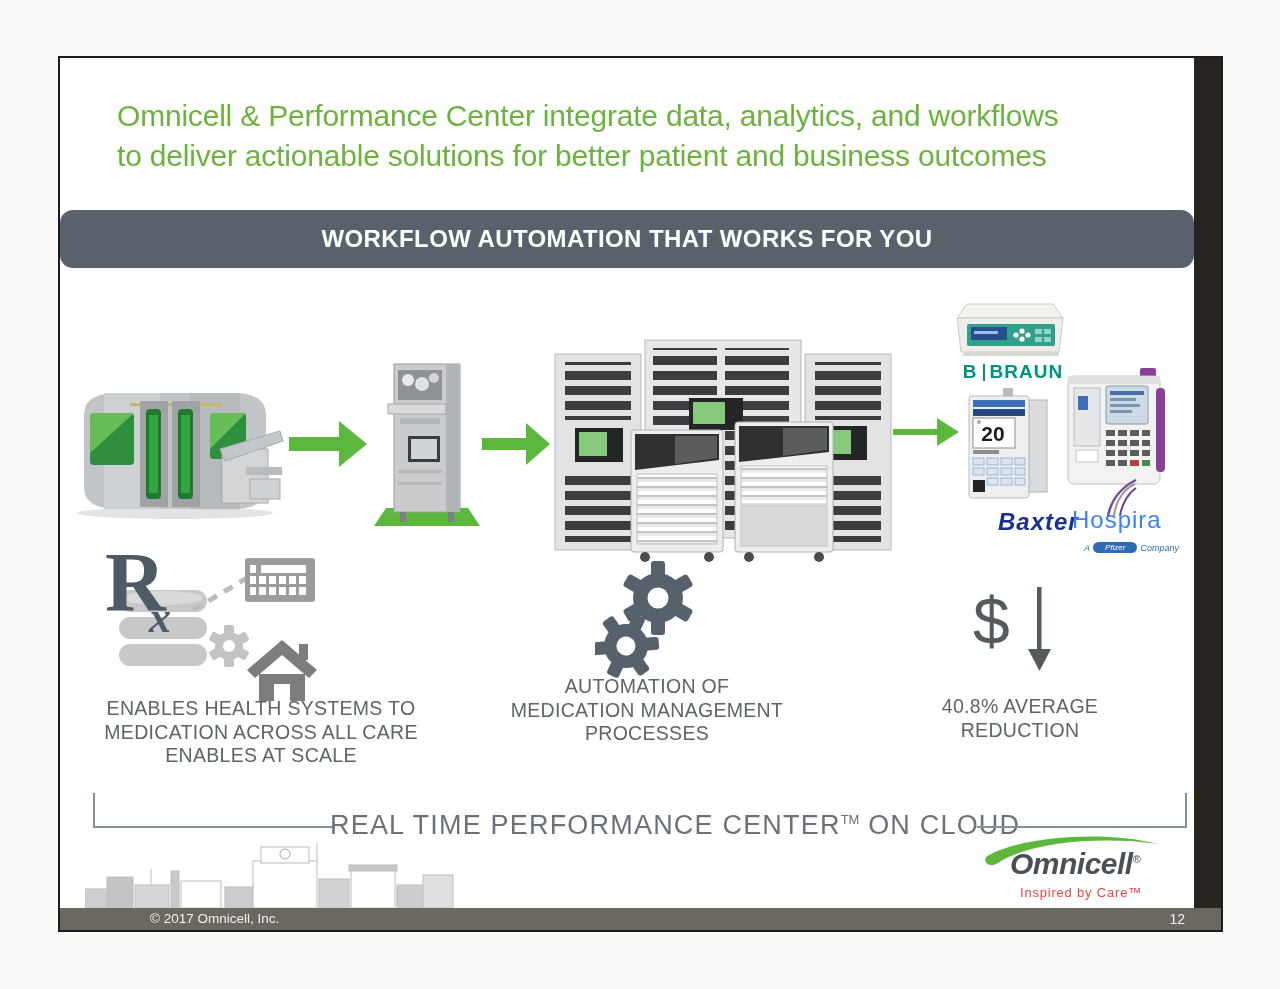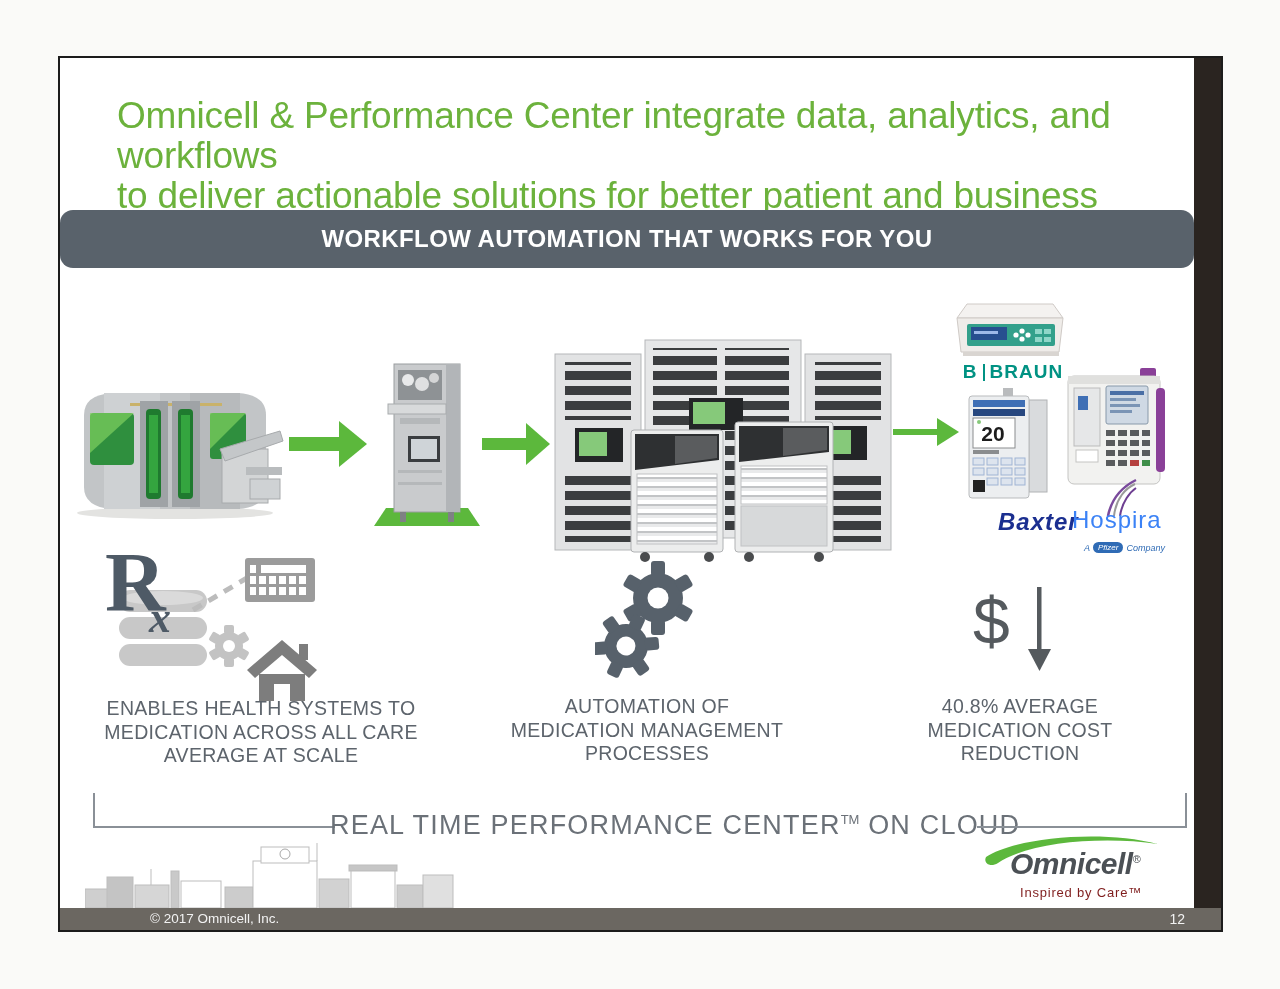--- a/index.html
+++ b/index.html
@@ -1,41 +1,41 @@
 <!DOCTYPE html>
 <html><head>
 <meta charset="utf-8">
 <style>
   html,body{margin:0;padding:0;background:#f6f6f4;font-family:"Liberation Sans",sans-serif;}
   #stage{position:relative;width:1280px;height:989px;background:#fafaf8;overflow:hidden;}
   .abs{position:absolute;}
   #slide{position:absolute;left:58px;top:56px;width:1165px;height:876px;background:#ffffff;border:2px solid #1c1c1c;box-sizing:border-box;}
-  .title{left:57px;top:38px;width:1060px;font-size:37px;line-height:40px;color:#6cb23c;letter-spacing:-0.2px;}
+  .title{left:57px;top:38px;width:1060px;font-size:30px;line-height:40px;color:#6cb23c;letter-spacing:-0.2px;}
   .banner{left:0;top:152px;width:1134px;height:58px;background:#59626b;color:#ffffff;
           font-size:24px;font-weight:bold;letter-spacing:0.4px;display:flex;align-items:center;justify-content:center;border-radius:13px;}
   .darkband{left:1134px;top:0;width:27px;height:850px;background:#2a2420;}
   .caption{color:#5d646c;font-size:19.5px;line-height:23.5px;text-align:center;letter-spacing:0.3px;}
   .bracket-line{background:#8a9097;}
   .bracket-label{color:#6b7178;font-size:27px;letter-spacing:1.2px;text-align:center;white-space:nowrap;}
   .bracket-label sup{font-size:13px;letter-spacing:0;}
   .footerbar{left:0;top:850px;width:1161px;height:22px;background:#6b6761;color:#f2f2f2;font-size:13.5px;line-height:22px;}
   .copyright{position:absolute;left:90px;top:0;}
   .pagenum{position:absolute;right:36px;top:0;font-size:14px;}
   .bbraun{color:#009283;font-weight:bold;font-size:19px;letter-spacing:1px;display:flex;align-items:center;justify-content:center;gap:5px;}
   .bbraun .divider{display:inline-block;width:2px;height:17px;background:#009283;}
   .baxter{color:#1b2f90;font-weight:900;font-style:italic;font-size:24px;letter-spacing:1px;margin-left:26px;}
   .hospira-name{color:#3b82f6;font-size:24px;letter-spacing:1px;}
   .pfizer-line{color:#2f6bb5;font-size:9px;font-style:italic;display:flex;align-items:center;gap:3px;}
-  .pfizer-badge{display:inline-block;background:#2f6bb5;color:#ffffff;border-radius:8px;padding:0 5px;font-size:8px;line-height:11px;}
+  .pfizer-badge{display:inline-block;background:#2f6bb5;color:#ffffff;border-radius:8px;padding:0 12px;font-size:8px;line-height:11px;}
   .rx-r{position:absolute;left:0;top:-14px;font-family:"Liberation Serif",serif;font-weight:bold;font-size:84px;color:#4e5a66;}
   .rx-x{position:absolute;left:44px;top:44px;font-family:"Liberation Serif",serif;font-weight:bold;font-style:italic;font-size:44px;color:#4e5a66;}
   .dollar-glyph{position:absolute;left:0;top:0;font-size:66px;color:#555a5e;}
   .omni-name{position:absolute;left:30px;top:14px;font-size:30px;font-weight:900;font-style:italic;color:#4b5055;letter-spacing:-0.5px;}
   .omni-name sup{font-size:11px;font-style:normal;font-weight:400;}
-  .omni-tagline{position:absolute;left:40px;top:52px;font-size:13px;color:#7f1d1d;letter-spacing:0.8px;}
+  .omni-tagline{position:absolute;left:40px;top:52px;font-size:13px;color:#ef4444;letter-spacing:0.8px;}
 </style>
 </head>
 <body>
 
 <div id="stage">
   <div id="slide">
 
     <div class="abs title">
       <div>Omnicell &amp; Performance Center integrate data, analytics, and workflows</div>
       <div>to deliver actionable solutions for better patient and business outcomes</div>
@@ -333,30 +333,29 @@
       <span class="dollar-glyph">$</span>
       <svg class="abs" style="left:52px;top:4px" width="28" height="86" viewBox="0 0 28 86">
         <rect x="12" y="0" width="4.5" height="64" fill="#555a5e"></rect>
         <polygon points="3,62 26,62 14.5,84" fill="#555a5e"></polygon>
       </svg>
     </div>
 
     <div class="abs caption" style="left:31px;top:639px;width:340px">
       <div>ENABLES HEALTH SYSTEMS TO</div>
       <div>MEDICATION ACROSS ALL CARE</div>
-      <div>AVERAGE AT SCALE</div>
-    </div>
-    <div class="abs caption" style="left:437px;top:637px;width:300px">
+      <div>ENABLES AT SCALE</div>
+    </div>
+    <div class="abs caption" style="left:437px;top:617px;width:300px">
       <div>AUTOMATION OF</div>
       <div>MEDICATION MANAGEMENT</div>
       <div>PROCESSES</div>
     </div>
     <div class="abs caption" style="left:810px;top:637px;width:300px">
       <div>40.8% AVERAGE</div>
-      <div>MEDICATION COST</div>
       <div>REDUCTION</div>
     </div>
 
     <div class="abs bracket-line" style="left:33px;top:735px;width:2px;height:35px"></div>
     <div class="abs bracket-line" style="left:33px;top:768px;width:242px;height:2px"></div>
     <div class="abs bracket-label" style="left:270px;top:752px;width:650px">
       <span>REAL TIME PERFORMANCE CENTER</span><sup>TM</sup><span> ON CLOUD</span>
     </div>
     <div class="abs bracket-line" style="left:917px;top:768px;width:209px;height:2px"></div>
     <div class="abs bracket-line" style="left:1125px;top:735px;width:2px;height:35px"></div>

